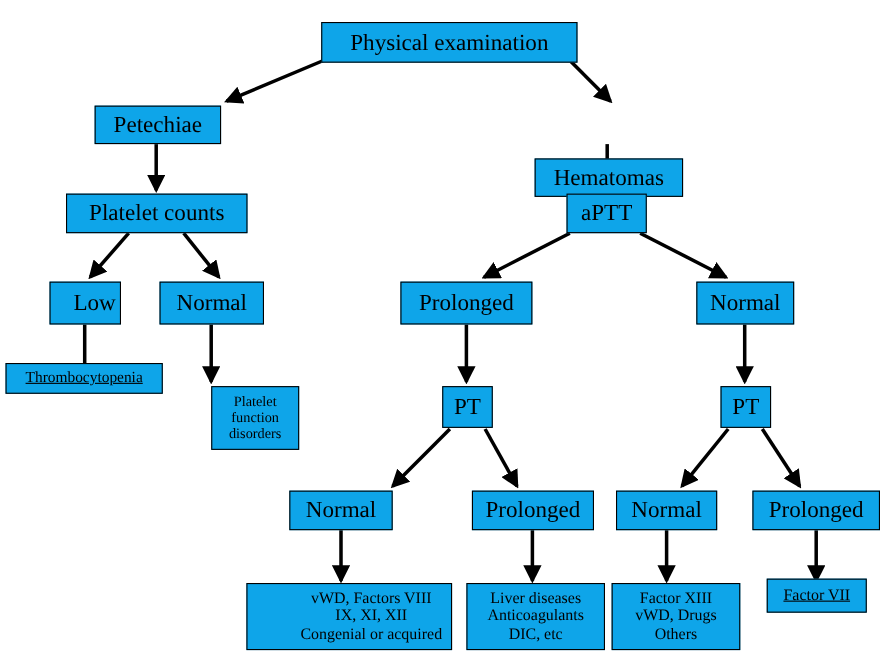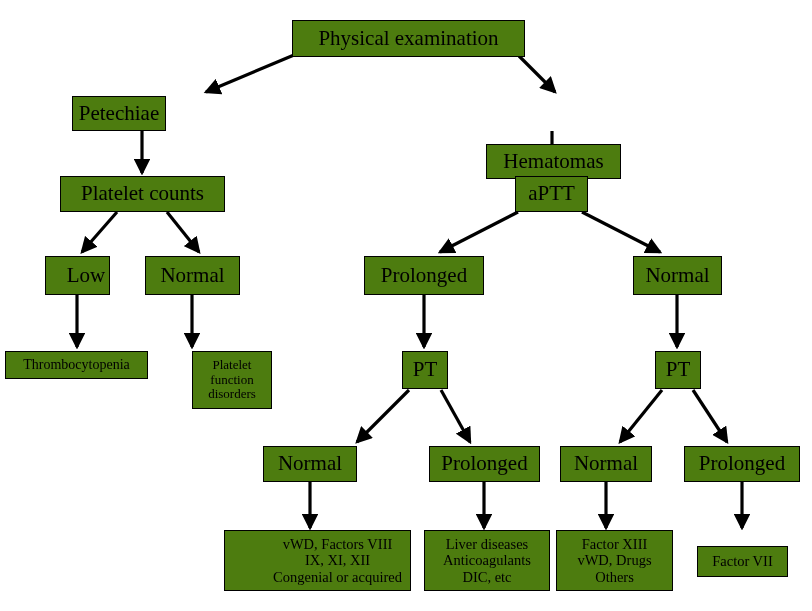--- a/index.html
+++ b/index.html
@@ -24,21 +24,21 @@
     left: 0;
     top: 0;
     width: 812px;
     height: 611px;
     pointer-events: none;
   }
   .node {
     position: absolute;
     box-sizing: border-box;
     border: 1.5px solid #000000;
-    background: #4d7c0f;
+    background: #0ea5e9;
     display: flex;
     align-items: center;
     justify-content: center;
     text-align: center;
     line-height: 1.12;
     white-space: pre-line;
     z-index: 2;
   }
   .n-lg   { font-size: 21px; }
   .n-sm   { font-size: 14px; }
@@ -95,37 +95,37 @@
       <line x1="484" y1="482" x2="484" y2="528"></line>
 
       <line x1="606" y1="482" x2="606" y2="528"></line>
 
       <line x1="742" y1="482" x2="742" y2="528"></line>
     </g>
   </svg>
 
   <div class="node n-lg" style="left:292px; top:20px; width:233px; height:37px;">Physical examination</div>
 
-  <div class="node n-lg" style="left:72px; top:96px; width:94px; height:35px;">Petechiae</div>
+  <div class="node n-lg" style="left:86px; top:96px; width:115px; height:35px;">Petechiae</div>
 
   <div class="node n-lg" style="left:486px; top:96px; width:135px; height:35px;margin-top:48px;">Hematomas</div>
 
   <div class="node n-lg" style="left:60px; top:176px; width:165px; height:36px;">Platelet counts</div>
 
   <div class="node n-lg" style="left:515px; top:176px; width:73px; height:36px;text-align:right;">aPTT</div>
 
   <div class="node n-lg" style="left:45px; top:256px; width:65px; height:39px;padding-left:17px;">Low</div>
 
   <div class="node n-lg" style="left:145px; top:256px; width:95px; height:39px;">Normal</div>
 
   <div class="node n-lg" style="left:364px; top:256px; width:120px; height:39px;">Prolonged</div>
 
   <div class="node n-lg" style="left:633px; top:256px; width:89px; height:39px;">Normal</div>
 
-  <div class="node n-sm" style="left:5px; top:351px; width:143px; height:28px;">Thrombocytopenia</div>
+  <div class="node n-sm" style="left:5px; top:330px; width:143px; height:28px;text-decoration:underline;">Thrombocytopenia</div>
 
   <div class="node n-xs" style="left:152px; top:351px; width:80px; height:58px;margin-left:40px;">Platelet
 function
 disorders</div>
 
   <div class="node n-lg" style="left:402px; top:351px; width:46px; height:38px;">PT</div>
 
   <div class="node n-lg" style="left:655px; top:351px; width:46px; height:38px;">PT</div>
 
   <div class="node n-lg" style="left:263px; top:446px; width:94px; height:36px;">Normal</div>
@@ -141,15 +141,15 @@
 Congenial or acquired</div>
 
   <div class="node n-leaf" style="left:424px; top:530px; width:126px; height:61px;">Liver diseases
 Anticoagulants
 DIC, etc</div>
 
   <div class="node n-leaf" style="left:556px; top:530px; width:117px; height:61px;">Factor XIII
 vWD, Drugs
 Others</div>
 
-  <div class="node n-leaf" style="left:697px; top:546px; width:91px; height:31px;">Factor VII</div>
+  <div class="node n-leaf" style="left:697px; top:526px; width:91px; height:31px;text-decoration:underline;">Factor VII</div>
 
 </div>
 
 </body></html>

